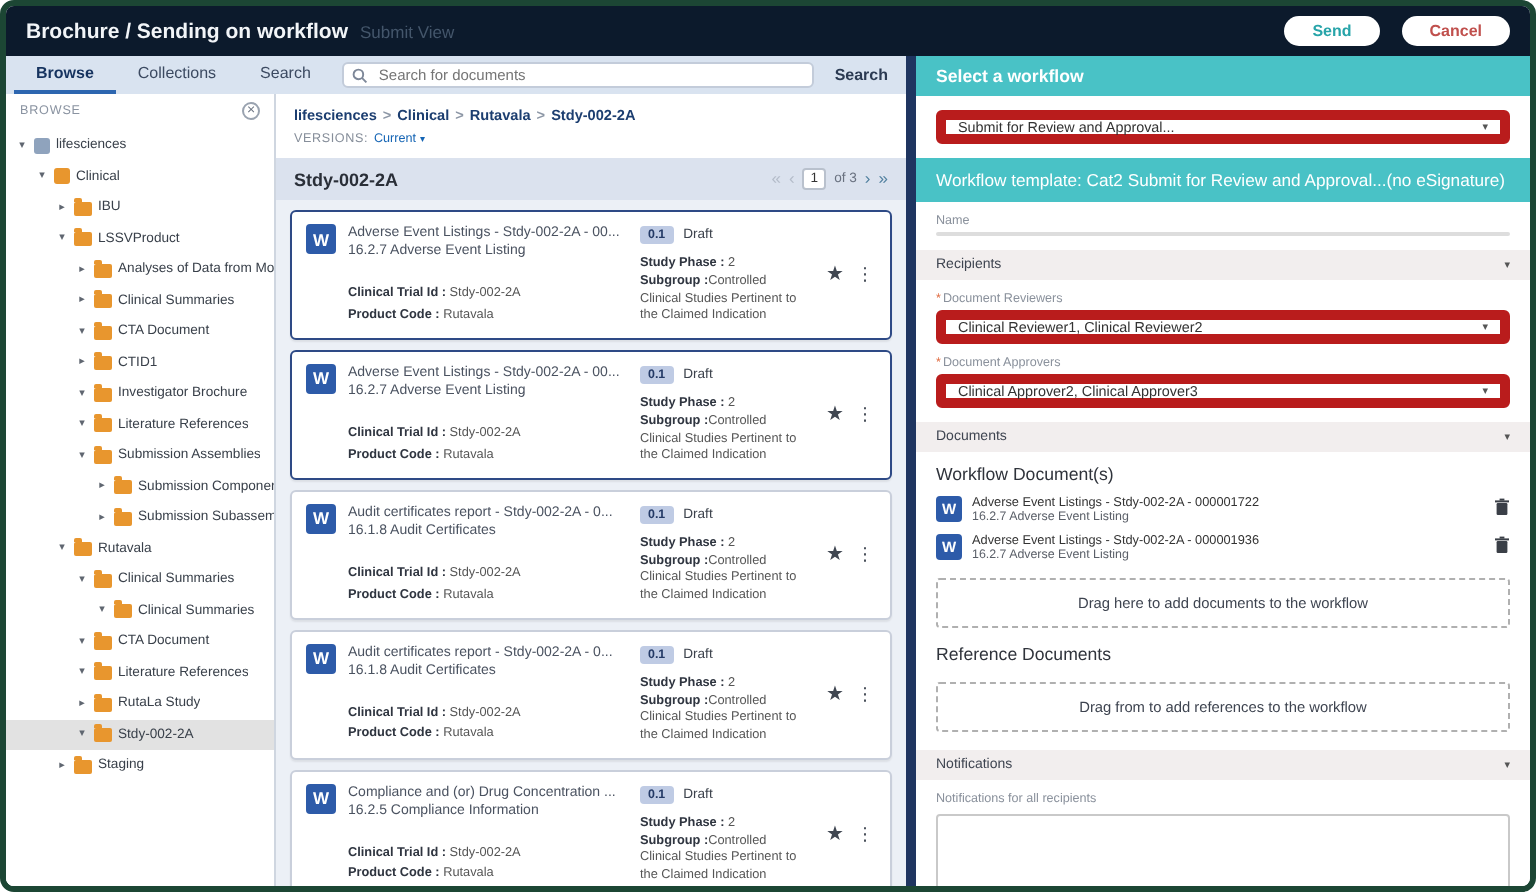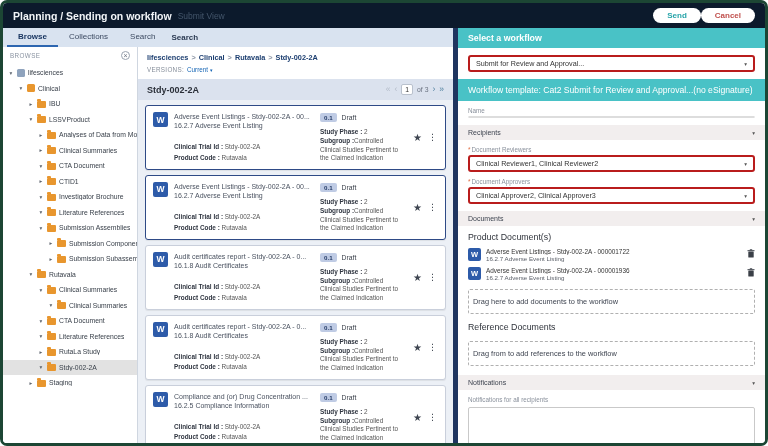--- a/index.html
+++ b/index.html
@@ -3,21 +3,21 @@
 <meta charset="utf-8">
 <style>
   html,body{margin:0;padding:0;background:#ffffff;font-family:"Liberation Sans","DejaVu Sans",sans-serif;}
   *{box-sizing:border-box;}
   .app{width:768px;height:446px;border:3px solid #1c4634;border-radius:7px;overflow:hidden;display:flex;flex-direction:column;background:#fff;}
 
   
   .topbar{height:25px;min-height:25px;background:#0c1a2c;display:flex;align-items:center;padding:0 10px;gap:6px;}
   .tb-title{color:#f2f5f8;font-size:10.5px;font-weight:bold;white-space:nowrap;}
   .tb-sub{color:#44566b;font-size:8.5px;}
-  .tb-actions{margin-left:auto;display:flex;gap:0;align-items:flex-end;}
+  .tb-actions{margin-left:auto;display:flex;gap:11px;align-items:flex-end;}
   .pill-btn{border:none;border-radius:10px;background:#fff;font-size:8px;font-weight:bold;padding:3px 14px;cursor:pointer;font-family:inherit;}
   .pill-send{color:#27a4a9;}
   .pill-cancel{color:#c0504d;}
 
   .main{flex:1;display:flex;min-height:0;}
   .left-stack{width:450px;min-width:450px;display:flex;flex-direction:column;background:#fff;}
 
   
   .tabs-row{height:19px;min-height:19px;background:#d9e3f0;display:flex;align-items:center;padding:0 4px;}
   .tabs-group{display:flex;height:100%;}
@@ -78,62 +78,69 @@
   .card-actions{flex:none;display:flex;align-items:center;gap:6px;padding:0 2px;}
   .star-icon{font-size:10px;color:#3f4651;cursor:pointer;}
   .menu-icon{font-size:9px;color:#3f4651;cursor:pointer;}
 
   .divider{width:5px;min-width:5px;background:#1f3560;}
 
   
   .right-panel{flex:1;background:#fff;display:flex;flex-direction:column;min-width:0;overflow:hidden;}
   .teal-bar{background:#49c2c6;color:#fff;font-size:8.8px;font-weight:bold;padding:5px 10px;flex:none;}
   .wf-select-row{padding:7px 10px 7px;flex:none;}
-  .selectbox{display:flex;align-items:center;justify-content:space-between;border:2px solid #b91c1c;border-radius:3px;height:17px;padding:0 6px;font-size:7.2px;color:#333;cursor:pointer;background:#fff;}
+  .selectbox{display:flex;align-items:center;justify-content:space-between;border:5px solid #b91c1c;border-radius:3px;height:17px;padding:0 6px;font-size:7.2px;color:#333;cursor:pointer;background:#fff;}
   .sel-chev{color:#555;font-size:5.5px;}
   .teal-banner{background:#49c2c6;color:#fff;font-size:8.6px;padding:6px 10px;flex:none;}
   .field-label{font-size:6.3px;color:#8a919c;margin:6px 10px 2px;}
   .req{color:#e06a3f;margin-right:1px;}
   .input-like{margin:0 10px;border:1px solid #ddd;background:#f6f6f6;border-radius:3px;height:15px;display:flex;align-items:center;padding:0 6px;font-size:6.8px;color:#555;overflow:hidden;white-space:nowrap;}
   .section-bar{background:#f2eeee;padding:4px 10px;display:flex;align-items:center;justify-content:space-between;font-size:7px;color:#3e4450;margin-top:7px;flex:none;cursor:pointer;}
   .section-chev{color:#555;font-size:5.5px;}
   .field .selectbox{margin:0 10px;}
   .subhead{font-size:8.8px;color:#2f333b;padding:6px 10px 3px;}
   .doc-item{display:flex;align-items:flex-start;gap:5px;padding:3px 10px 2px;}
   .doc-item .w-icon{width:13px;height:13px;min-width:13px;font-size:7.5px;}
   .doc-lines{flex:1;min-width:0;}
   .doc-l1{font-size:6.4px;color:#333;white-space:nowrap;overflow:hidden;}
   .doc-l2{font-size:6.2px;color:#5a5f68;}
   .trash-icon{flex:none;cursor:pointer;margin-top:1px;}
-  .dropzone{margin:6px 10px 2px;border:1px dashed #b0b0b0;border-radius:2px;font-size:7.4px;color:#3e4450;padding:7px 4px;background:#fff;flex:none;}
+  .dropzone{margin:6px 10px 2px;border:1px dashed #b0b0b0;border-radius:2px;text-align:center;font-size:7.4px;color:#3e4450;padding:7px 4px;background:#fff;flex:none;}
   .notif-area{margin:2px 10px 0;border:1px solid #c9c9c9;border-radius:2px;height:40px;resize:none;font-family:inherit;font-size:7px;padding:3px;flex:none;}
 </style>
 </head>
 <body>
 
 <div class="app">
 
   <div class="topbar">
-    <span class="tb-title">Planning / Sending on workflow</span>
+    <span class="tb-title">Brochure / Sending on workflow</span>
     <span class="tb-sub">Submit View</span>
     <div class="tb-actions">
       <button class="pill-btn pill-send">Send</button>
       <button class="pill-btn pill-cancel">Cancel</button>
     </div>
   </div>
 
   <div class="main">
     <div class="left-stack">
 
       <div class="tabs-row">
         <div class="tabs-group">
             <span class="tab active">Browse</span>
             <span class="tab">Collections</span>
             <span class="tab">Search</span>
           </div>
+        <div class="searchbox">
+          <svg width="8" height="8" viewBox="0 0 10 10">
+              <circle cx="4" cy="4" r="3" fill="none" stroke="#7d8798" stroke-width="1.2"></circle>
+              <line x1="6.2" y1="6.2" x2="9" y2="9" stroke="#7d8798" stroke-width="1.2"></line>
+            </svg>
+          <input placeholder="Search for documents" style="">
+        </div>
         <span class="search-btn">Search</span>
       </div>
 
       <div class="left-body">
         <div class="tree-panel">
           <div class="tree-head">
             <span class="browse-label">BROWSE</span>
             <span class="close-icon">×</span>
           </div>
           <div class="tree">
@@ -424,21 +431,21 @@
       <span>Clinical Approver2, Clinical Approver3</span>
       <span class="sel-chev">▾</span>
     </div>
   </div>
         </div>
 
       <div class="section-bar">
         <span>Documents</span>
         <span class="section-chev">▾</span>
       </div>
-      <div class="subhead">Product Document(s)</div>
+      <div class="subhead">Workflow Document(s)</div>
       <div id="wf-doc-list">
           <div class="doc-item">
     <span class="w-icon">W</span>
     <div class="doc-lines">
       <div class="doc-l1">Adverse Event Listings - Stdy-002-2A - 000001722</div>
       <div class="doc-l2">16.2.7 Adverse Event Listing</div>
     </div>
     <svg class="trash-icon" width="8" height="9" viewBox="0 0 8 9">
               <rect x="1.3" y="2.5" width="5.4" height="6" rx="0.6" fill="#3a3f47"></rect>
               <rect x="0.5" y="1.2" width="7" height="1" fill="#3a3f47"></rect>

